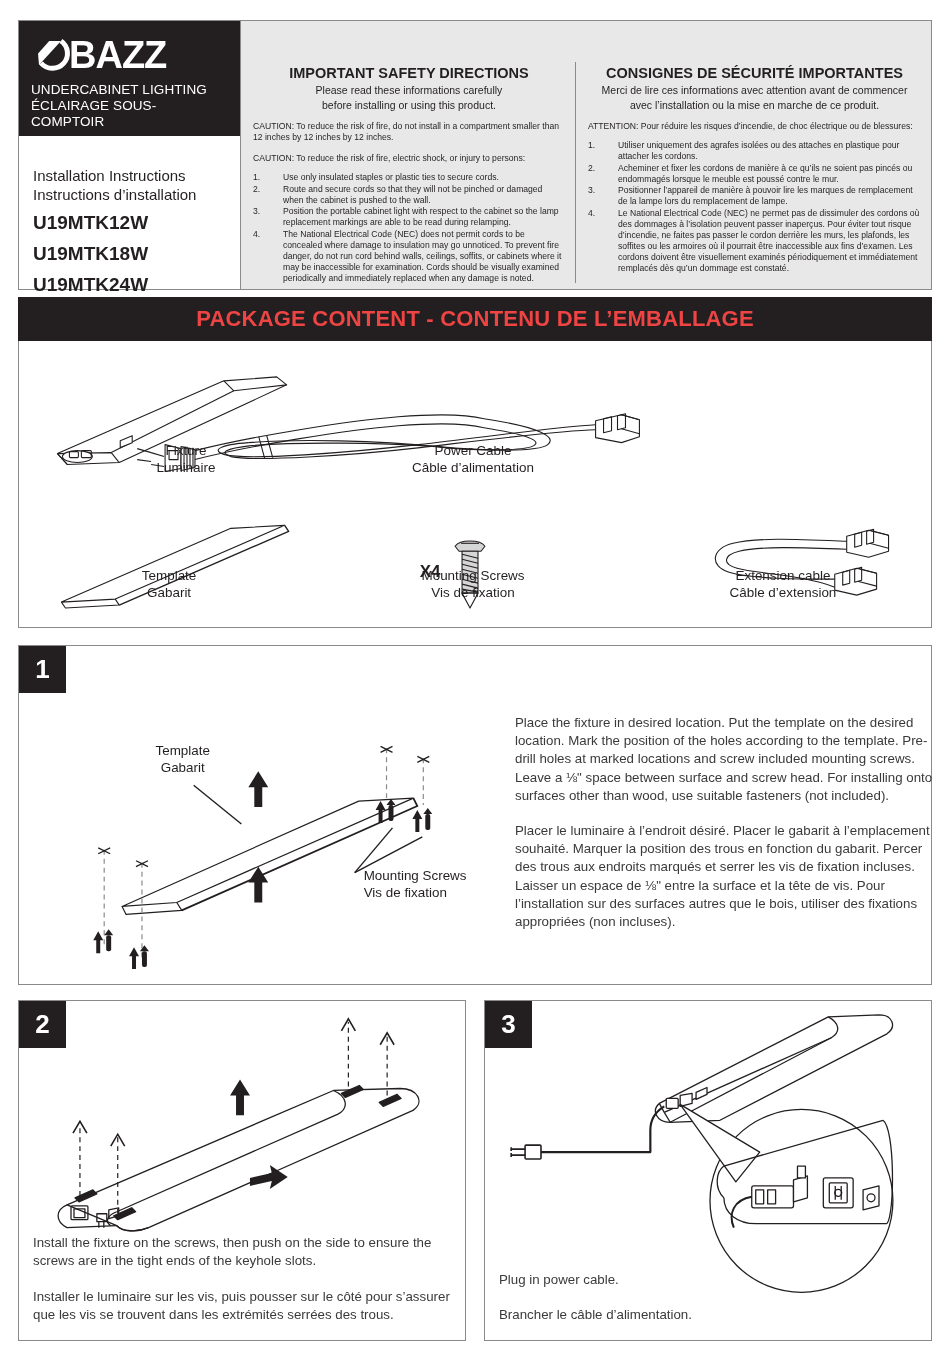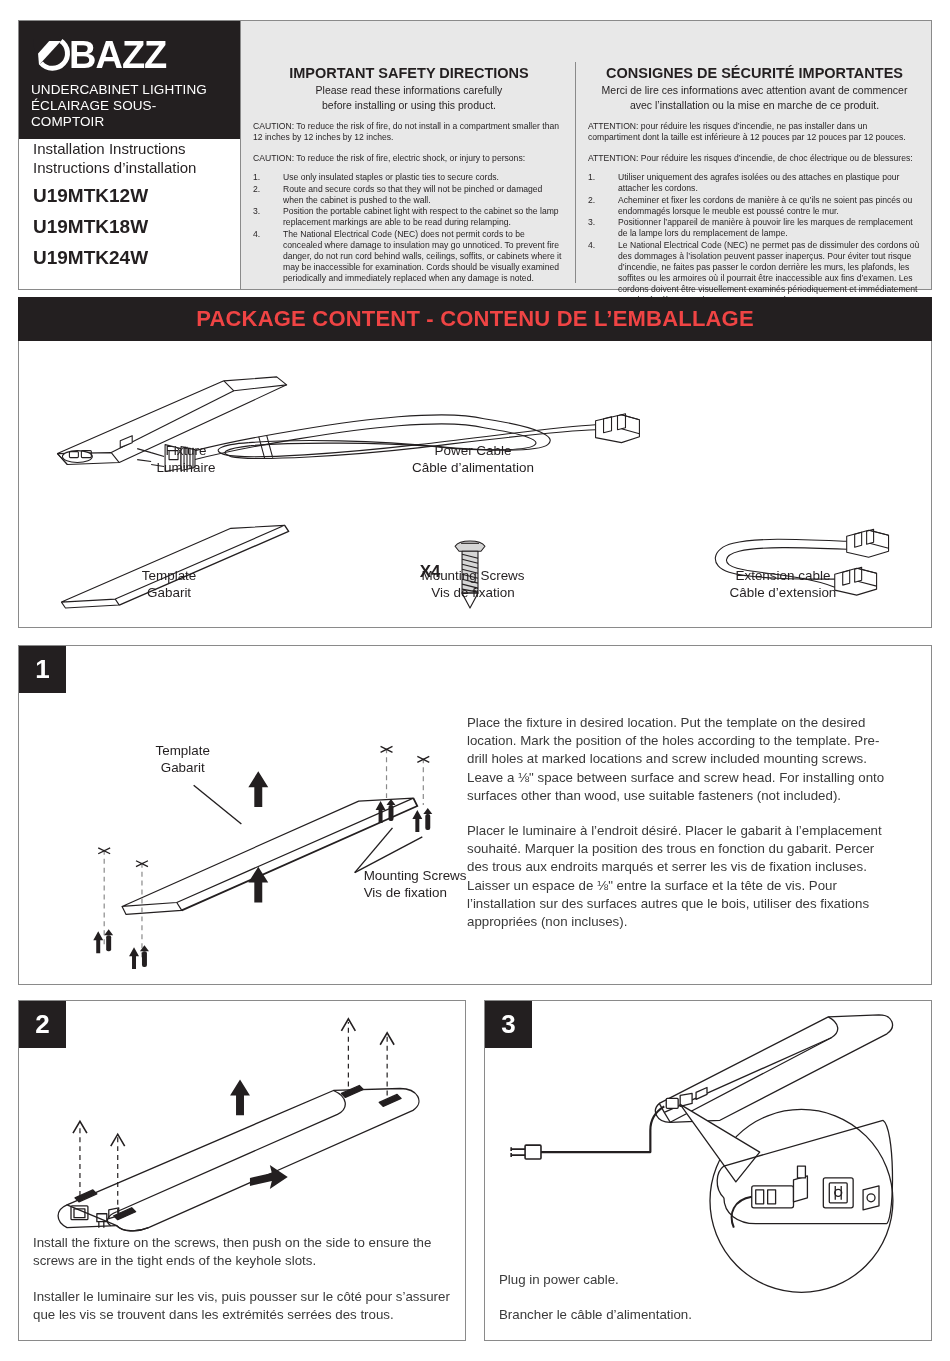--- a/index.html
+++ b/index.html
@@ -34,21 +34,21 @@
     height: 118px;
     padding: 10px 12px 6px 12px;
   }
   .logo-row { display: flex; align-items: center; margin-top: 4px; }
   .logo-mark { width: 40px; height: 40px; flex: 0 0 40px; }
   .logo-word {
     font-size: 38px; font-weight: bold; letter-spacing: -1px;
     line-height: 40px; margin-left: -2px;
   }
   .brand-sub { font-size: 13.5px; line-height: 16px; margin-top: 7px; letter-spacing: 0.1px; }
-  .brand-white { padding: 0 14px 0 14px; }
+  .brand-white { padding: 30px 14px 0 14px; }
   .inst-line { font-size: 15px; line-height: 19px; color: #231f20; }
   .model { font-size: 19px; font-weight: bold; line-height: 25px; margin-top: 6px; }
 
   .safety-col {
     flex: 1; display: flex; padding: 6px 0 0 0; margin-top: 33px;
   }
   .safety-en { width: 334px; padding: 4px 10px 0 12px; }
   .safety-divider { width: 1px; background: #8a8a8a; margin: 2px 0 6px 0; }
   .safety-fr { flex: 1; padding: 4px 10px 0 12px; }
 
@@ -84,21 +84,21 @@
   }
   .step-num {
     position: absolute; left: 0; top: 0;
     width: 47px; height: 47px;
     background: #231f20; color: #ffffff;
     font-size: 26px; font-weight: bold;
     display: flex; align-items: center; justify-content: center;
   }
   .step-text { font-size: 13.3px; line-height: 18.2px; color: #3a3a3a; }
   .step1-text {
-    position: absolute; left: 448px; top: 68px; width: 420px;
+    position: absolute; left: 496px; top: 68px; width: 420px;
   }
   .step1-text p { margin: 0 0 17px 0; }
 
   
   .step2-box {
     position: absolute; left: 18px; top: 1000px;
     width: 448px; height: 341px;
     border: 1px solid #8a8a8a; background: #ffffff;
   }
   .step3-box {
@@ -171,21 +171,20 @@
         </li>
       </ul>
     </div>
 
     <div class="safety-divider"></div>
 
     <div class="safety-fr">
       <div class="s-title">CONSIGNES DE SÉCURITÉ IMPORTANTES</div>
       <div class="s-sub">Merci de lire ces informations avec attention avant de commencer</div>
       <div class="s-sub">avec l’installation ou la mise en marche de ce produit.</div>
-      <div class="s-caution">ATTENTION: pour réduire les risques d’incendie, ne pas installer dans un compartiment dont la taille est inférieure à 12 pouces par 12 pouces par 12 pouces.</div>
       <div class="s-caution">ATTENTION: Pour réduire les risques d’incendie, de choc électrique ou de blessures:</div>
       <ul class="s-list">
         <li>
           <span class="s-num">1.</span>
           <span class="s-txt">Utiliser uniquement des agrafes isolées ou des attaches en plastique pour attacher les cordons.</span>
         </li>
         <li>
           <span class="s-num">2.</span>
           <span class="s-txt">Acheminer et fixer les cordons de manière à ce qu’ils ne soient pas pincés ou endommagés lorsque le meuble est poussé contre le mur.</span>
         </li>

